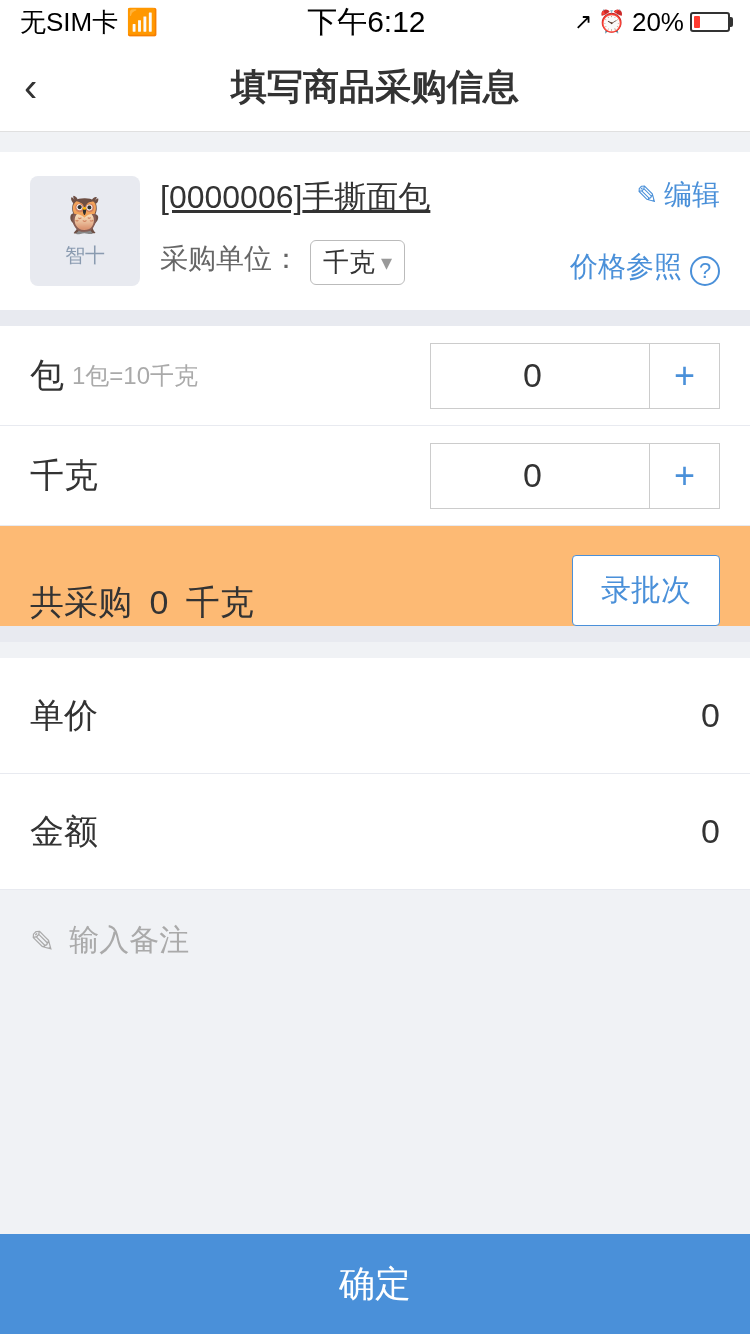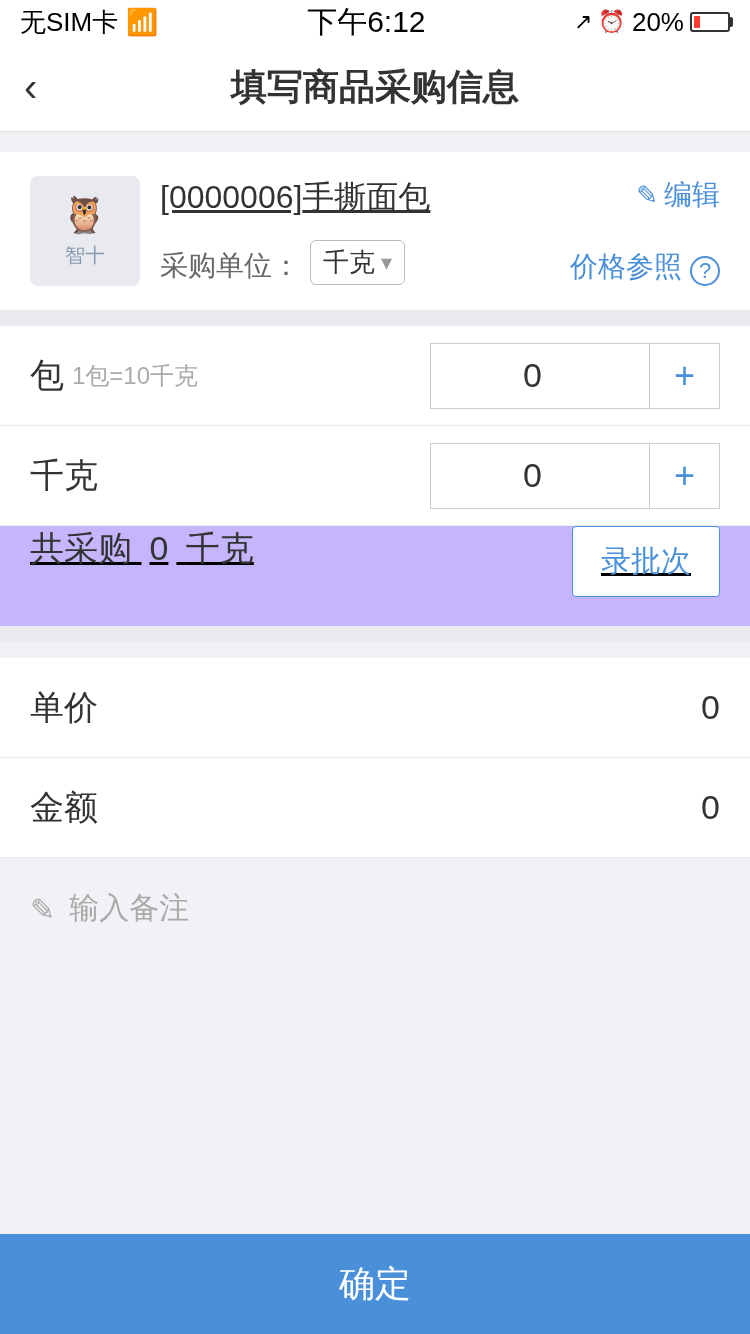--- a/index.html
+++ b/index.html
@@ -137,21 +137,21 @@
       font-size: 32px;
       color: #333;
       font-weight: 500;
       margin-bottom: 20px;
       text-decoration: underline;
     }
     .product-unit {
       font-size: 28px;
       color: #666;
       display: flex;
-      align-items: flex-end;
+      align-items: flex-start;
       gap: 10px;
     }
     .unit-select {
       border: 1px solid #bbb;
       border-radius: 6px;
       padding: 4px 12px;
       font-size: 26px;
       color: #333;
       display: flex;
       align-items: center;
@@ -243,26 +243,25 @@
       font-size: 36px;
       color: #4a90d9;
       cursor: pointer;
       display: flex;
       align-items: center;
       justify-content: center;
     }
 
     
     .total-row {
-      background: #c4b5fd;
-      display: flex;
-      align-items: flex-start;
+      background: #fdba74;
+      display: flex;
+      align-items: flex-end;
       padding: 0 30px;
       height: 100px;
-      text-decoration: underline;
     }
     .total-label {
       font-size: 34px;
       color: #333;
     }
     .record-btn {
       margin-left: auto;
       border: 1.5px solid #4a90d9;
       color: #4a90d9;
       font-size: 30px;
@@ -274,21 +273,21 @@
 
     
     .price-section {
       background: #fff;
       margin-top: 16px;
     }
     .price-row {
       display: flex;
       align-items: center;
       padding: 0 30px;
-      height: 100px;
+      height: 116px;
       border-bottom: 1px solid #e8eaf0;
     }
     .price-label {
       font-size: 34px;
       color: #333;
     }
     .price-value {
       margin-left: auto;
       font-size: 34px;
       color: #333;

